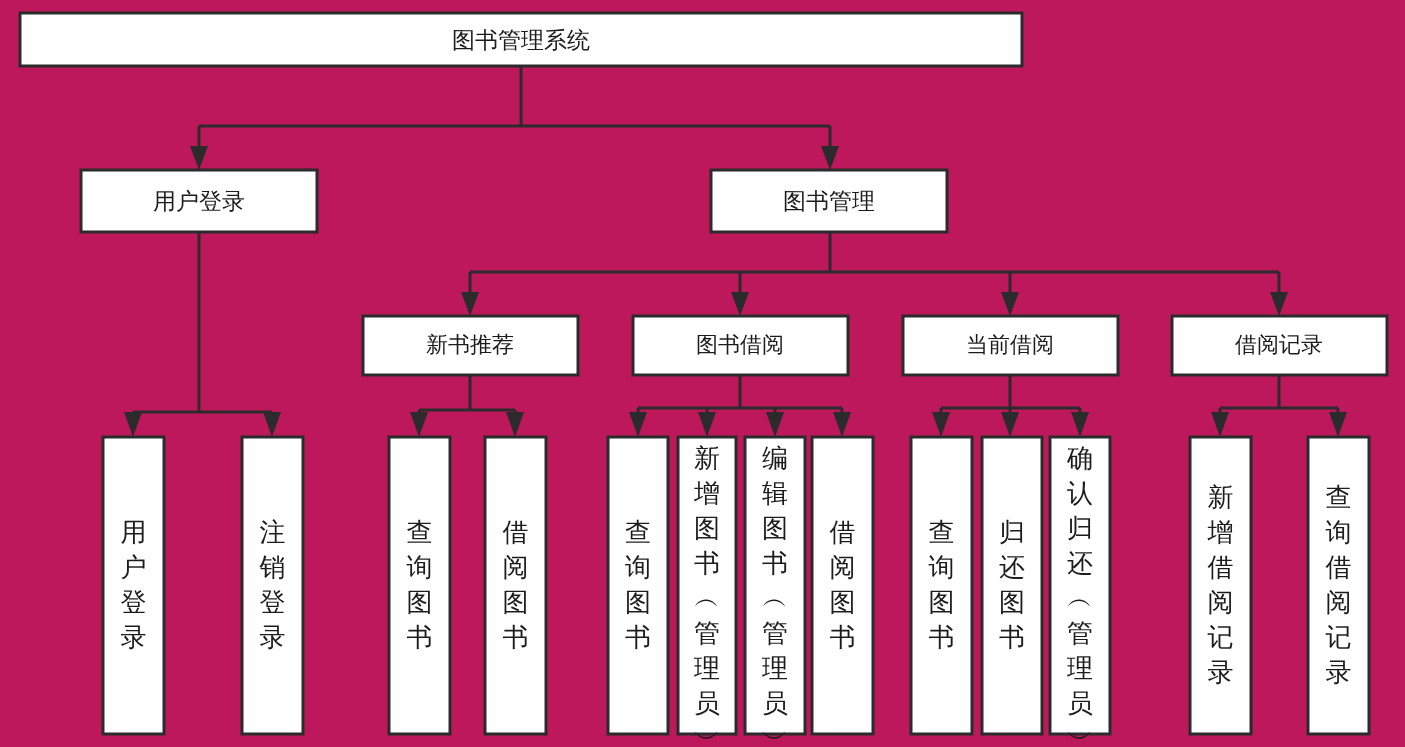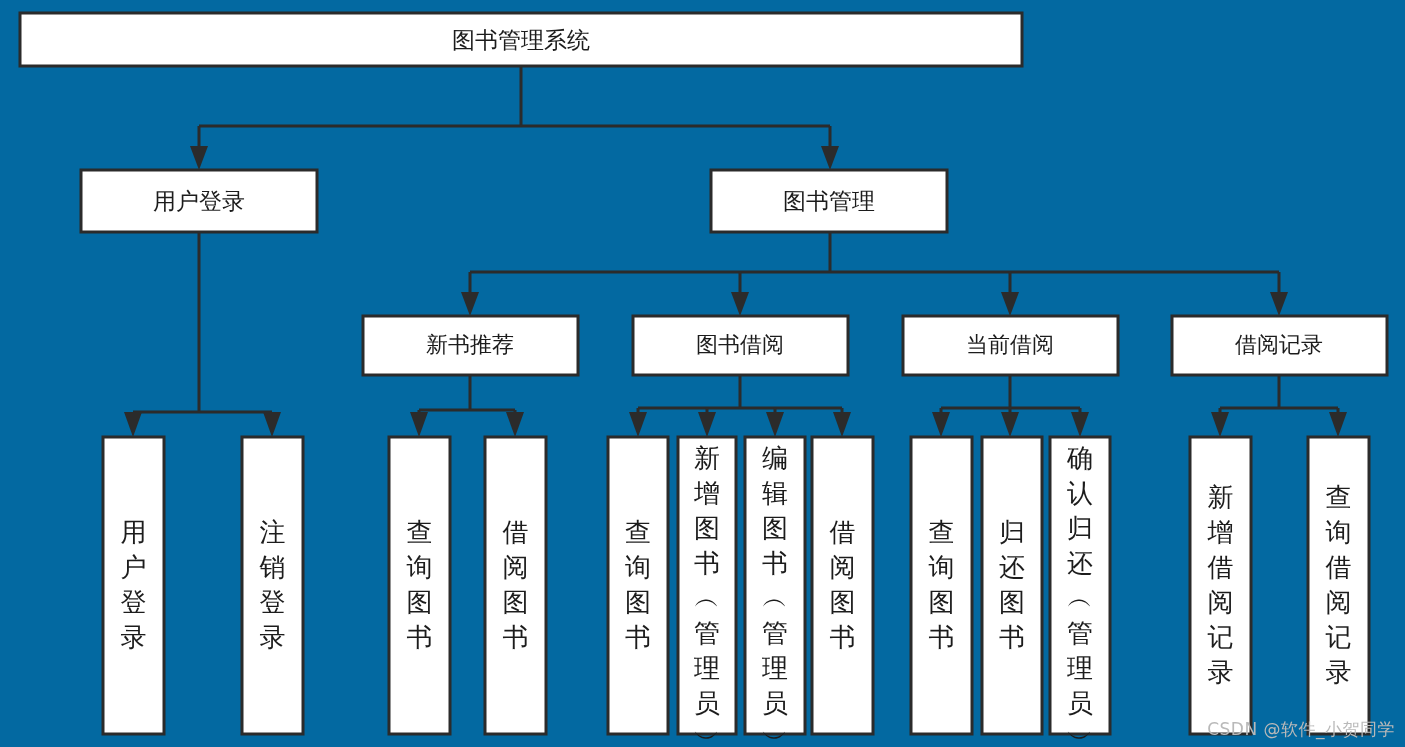--- a/index.html
+++ b/index.html
@@ -1,21 +1,21 @@
 <!DOCTYPE html>
 <html><head>
 <meta charset="utf-8">
 <style>
   html,body{margin:0;padding:0;background:#ffffff;}
   body{
     width:1405px;height:747px;
     font-family:"DejaVu Sans","Liberation Sans",sans-serif;
     overflow:hidden;
   }
-  #diagram-root{position:relative;width:1405px;height:747px;background:#0369a1;}
+  #diagram-root{position:relative;width:1405px;height:747px;background:#be185d;}
   svg#tree{position:absolute;left:0;top:0;width:1405px;height:747px;}
   .node-box{
     fill:#ffffff;
     stroke:#2b2b2b;
     stroke-width:3;
   }
   .node-label{
     font-family:"DejaVu Sans","Liberation Sans",sans-serif;
     fill:#1c1c1c;
     text-anchor:middle;
@@ -201,14 +201,13 @@
           <text class="leaf-char" x="1220.5" y="498"><tspan x="1220.5" dy="0">新</tspan><tspan x="1220.5" dy="35">增</tspan><tspan x="1220.5" dy="35">借</tspan><tspan x="1220.5" dy="35">阅</tspan><tspan x="1220.5" dy="35">记</tspan><tspan x="1220.5" dy="35">录</tspan></text>
         </g>
         <g>
           <rect class="node-box" x="1308" y="437" width="61" height="297"></rect>
           <text class="leaf-char" x="1338.5" y="498"><tspan x="1338.5" dy="0">查</tspan><tspan x="1338.5" dy="35">询</tspan><tspan x="1338.5" dy="35">借</tspan><tspan x="1338.5" dy="35">阅</tspan><tspan x="1338.5" dy="35">记</tspan><tspan x="1338.5" dy="35">录</tspan></text>
         </g>
       </g>
 
   </svg>
 
-  <div id="watermark">CSDN @软件_小贺同学</div>
 </div>
 
 </body></html>

